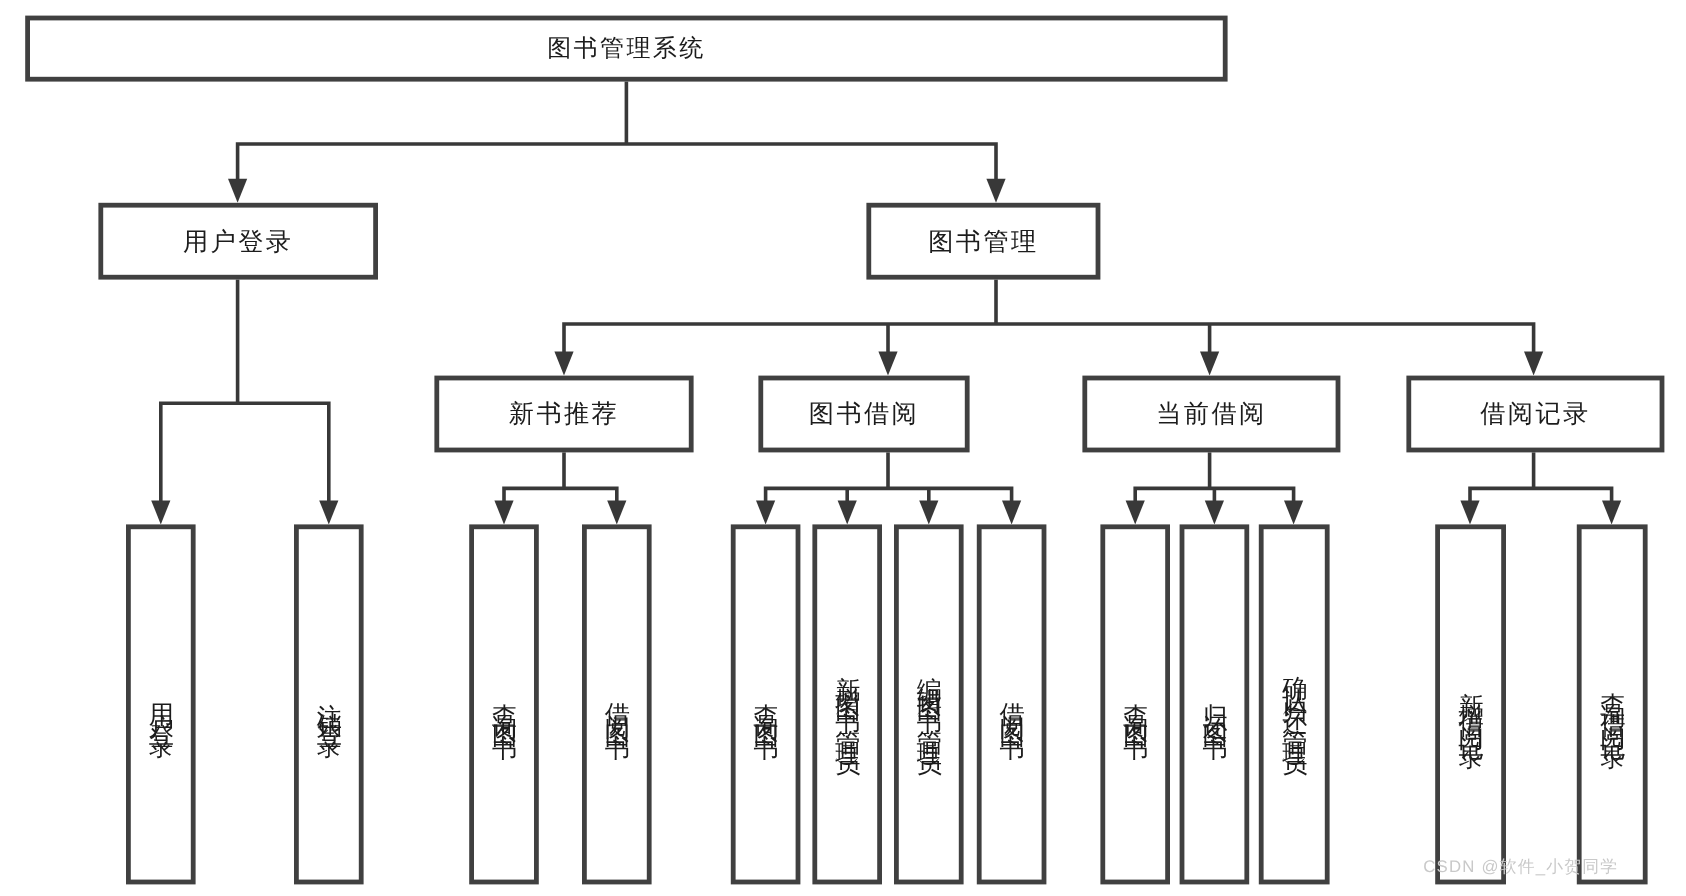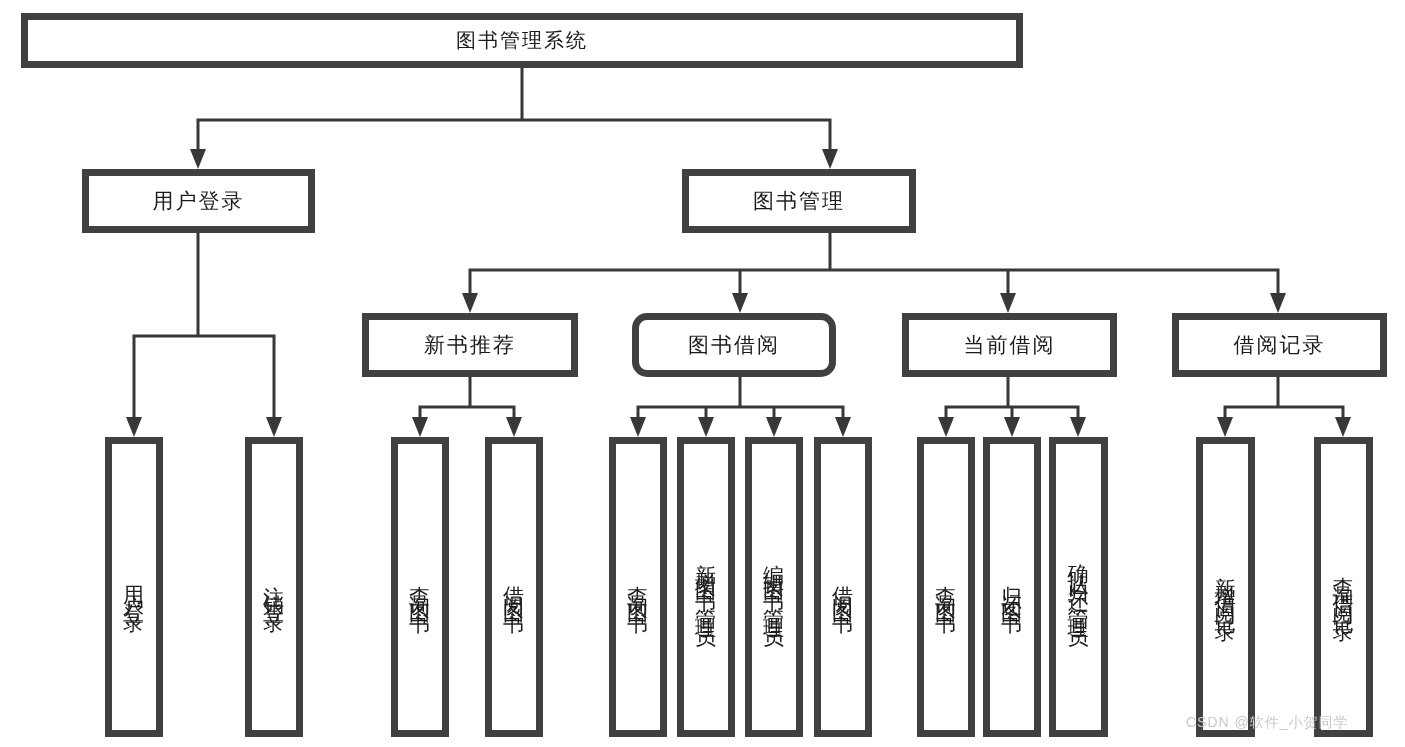--- a/index.html
+++ b/index.html
@@ -8,21 +8,21 @@
     width: 1405px;
     height: 747px;
     background: #ffffff;
     font-family: "Liberation Sans", "DejaVu Sans", sans-serif;
     overflow: hidden;
   }
   .connectors { position: absolute; left: 0; top: 0; }
   .box {
     position: absolute;
     box-sizing: border-box;
-    border: 7px solid #404040;
+    border: 4px solid #404040;
     background: #ffffff;
     display: flex;
     align-items: center;
     justify-content: center;
     color: #1c1c1c;
     z-index: 2;
   }
   .rootbox { left: 21px; top: 13px; width: 1002px; height: 55px; font-size: 20px; letter-spacing: 2px; }
   .hbox { height: 64px; font-size: 21px; letter-spacing: 2px; }
   .lvl2 { top: 169px; }
@@ -84,28 +84,28 @@
     </g>
   </svg>
 
   <div class="box rootbox">
     <span>图书管理系统</span>
   </div>
 
   <div class="box hbox lvl2" style="left:82px; width:233px;">
     <span>用户登录</span>
   </div>
-  <div class="box hbox lvl2" style="left:682px; width:234px;text-align:right;">
+  <div class="box hbox lvl2" style="left:722px; width:195px;text-align:right;">
     <span>图书管理</span>
   </div>
 
   <div class="box hbox lvl3" style="left:362px; width:216px;text-align:center;">
     <span>新书推荐</span>
   </div>
-  <div class="box hbox lvl3" style="left:632px; width:204px;border-radius:15px;">
+  <div class="box hbox lvl3" style="left:632px; width:176px;">
     <span>图书借阅</span>
   </div>
   <div class="box hbox lvl3" style="left:1172px; width:215px;">
     <span>借阅记录</span>
   </div>
   <div class="box hbox lvl3" style="left:902px; width:215px;">
     <span>当前借阅</span>
   </div>
 
   <div class="box leaf" style="left:105px; width:58px;">

